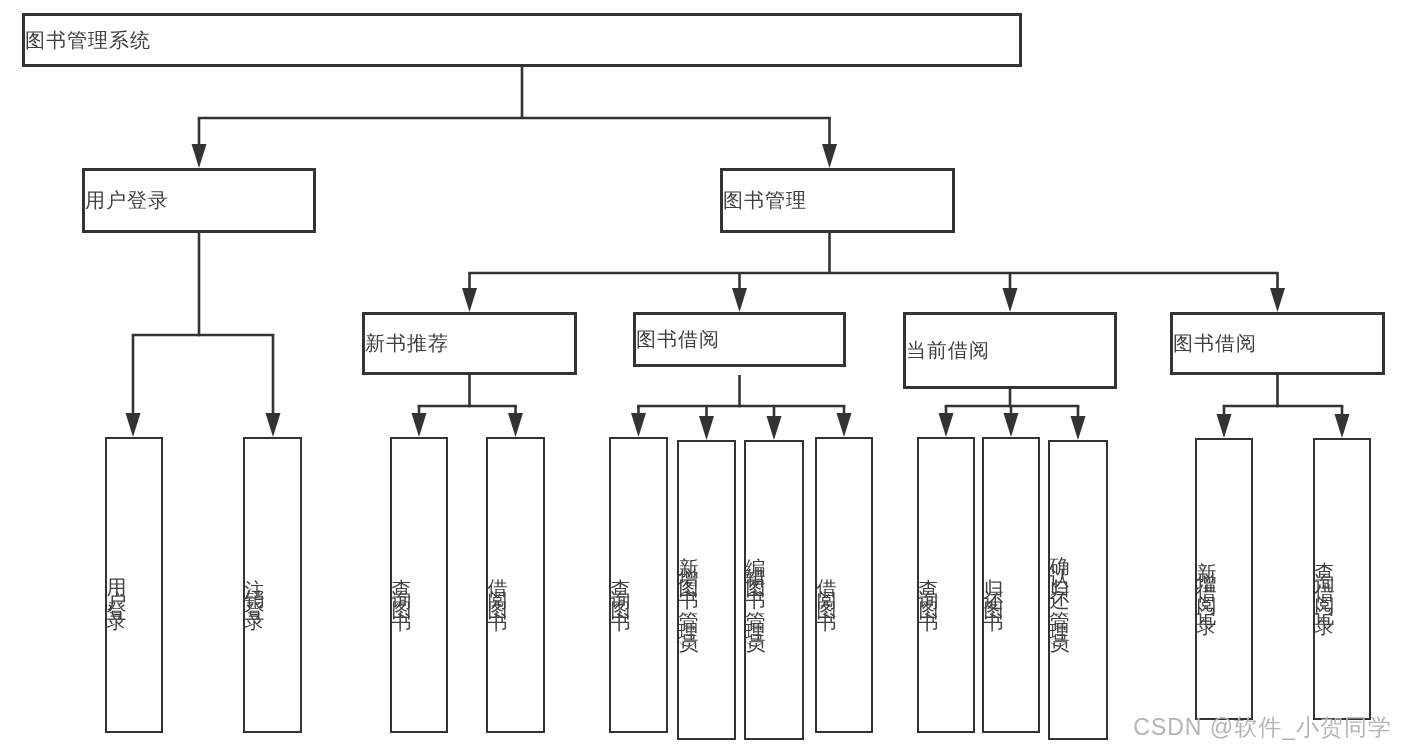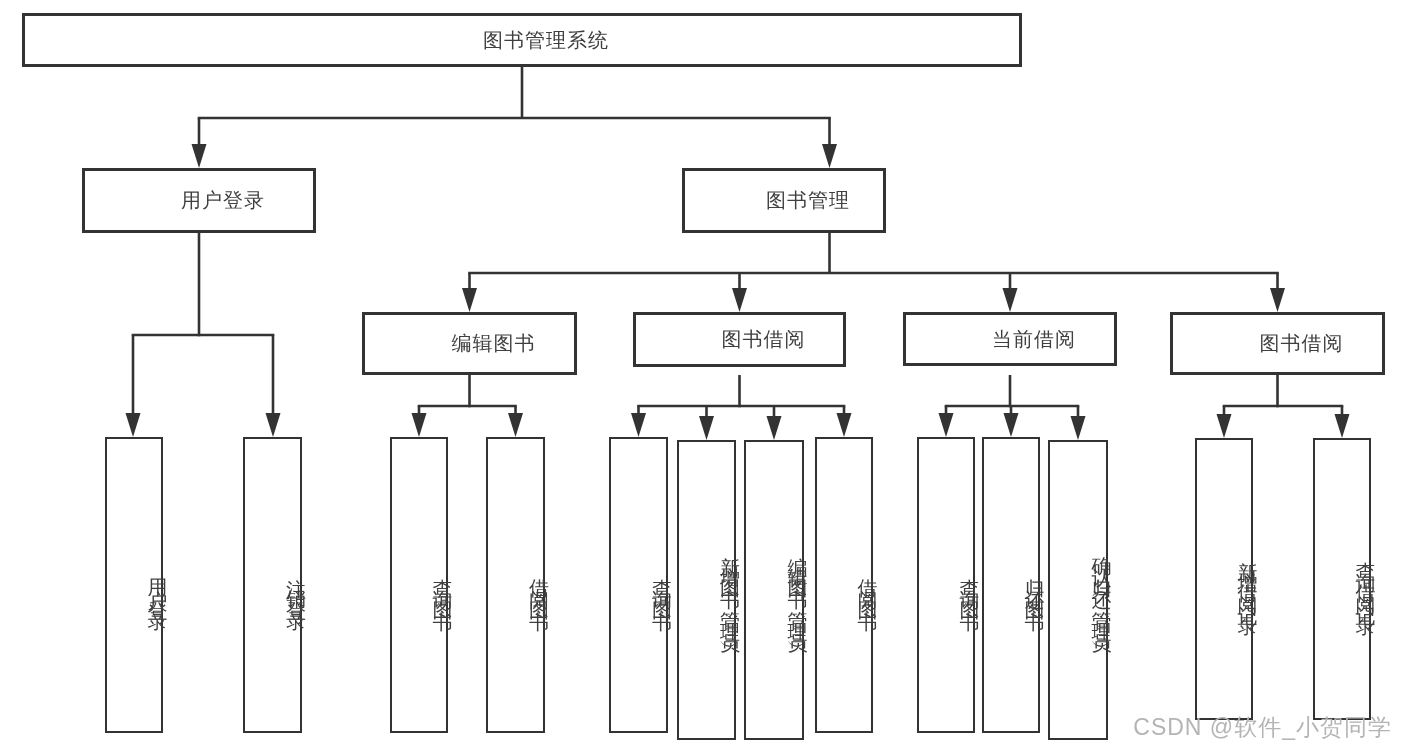--- a/index.html
+++ b/index.html
@@ -30,26 +30,25 @@
     fill:var(--color-line);
     stroke:none;
   }
   .node{
     position:absolute;
     box-sizing:border-box;
     background:var(--color-background);
     border:3px solid var(--color-line);
     display:flex;
     align-items:center;
-    justify-content:center;
+    justify-content:flex-start;
     color:var(--color-text);
     font-size:20px;
     letter-spacing:1px;
     white-space:nowrap;
-    padding-left:48px;
   }
   .leaf{
     border-width:2.5px;
   }
   .vtext{
     writing-mode:vertical-rl;
     text-orientation:mixed;
     letter-spacing:11px;
     line-height:1;
     color:var(--color-text);
@@ -136,31 +135,31 @@
     <polygon points="1334.5,414 1349.5,414 1342,438"></polygon>
   </svg>
 
   <div class="node" style="left:22px;top:13px;width:1000px;height:54px">
     <span>图书管理系统</span>
   </div>
 
   <div class="node" style="left:82px;top:168px;width:234px;height:65px">
     <span>用户登录</span>
   </div>
-  <div class="node" style="left:682px;top:168px;width:204px;height:65px">
+  <div class="node" style="left:720px;top:168px;width:235px;height:65px">
     <span>图书管理</span>
   </div>
 
   <div class="node" style="left:362px;top:312px;width:215px;height:63px">
-    <span>编辑图书</span>
+    <span>新书推荐</span>
   </div>
   <div class="node" style="left:633px;top:312px;width:213px;height:55px">
     <span>图书借阅</span>
   </div>
-  <div class="node" style="left:903px;top:312px;width:214px;height:54px">
+  <div class="node" style="left:903px;top:312px;width:214px;height:77px">
     <span>当前借阅</span>
   </div>
   <div class="node" style="left:1170px;top:312px;width:215px;height:63px">
     <span>图书借阅</span>
   </div>
 
   <div class="node leaf" style="left:105px;top:437px;width:58px;height:296px">
     <span class="vtext">用户登录</span>
   </div>
   <div class="node leaf" style="left:243px;top:437px;width:59px;height:296px">

